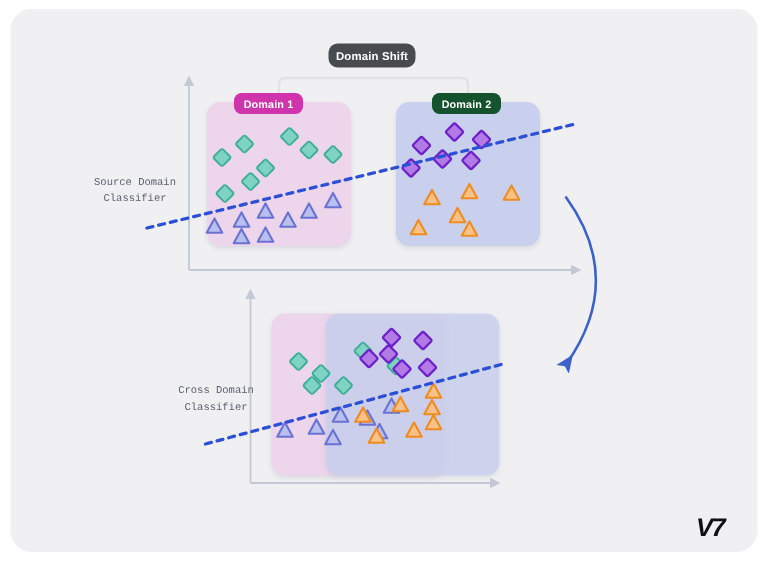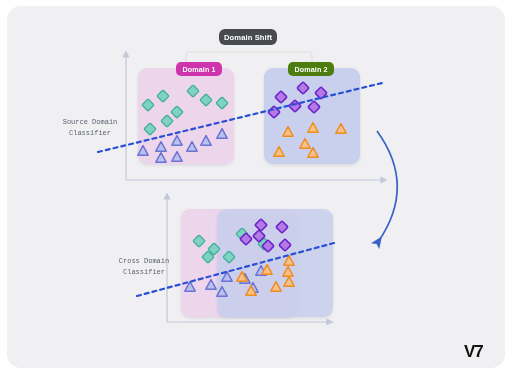--- a/index.html
+++ b/index.html
@@ -50,52 +50,53 @@
   .badge-shift {
     left: 219px;
     top: 29px;
     width: 58px;
     height: 16px;
     background: #474b50;
     border-radius: 6px;
     font-size: 7.6px;
   }
   .badge-d1 {
-    left: 176px;
+    left: 156px;
     top: 62px;
     width: 46px;
     height: 14px;
     background: #cf34ac;
   }
   .badge-d2 {
     left: 288px;
     top: 62px;
     width: 46px;
     height: 14px;
-    background: #4d7c0f;
+    background: #14532d;
   }
   .mono-label {
     position: absolute;
     font-family: Liberation Mono, monospace;
     font-size: 7px;
     line-height: 11px;
     color: #5b6270;
     text-align: center;
     white-space: pre;
   }
   .lbl-source { left: 38px; top: 117px; width: 104px; }
   .lbl-cross  { left: 92px; top: 256px; width: 104px; }
   .lbl-adapt  { left: 415px; top: 180px; width: 70px; text-align: left; }
   .logo {
     position: absolute;
     left: 464px;
     top: 342px;
     font-family: "Liberation Sans", sans-serif;
     font-size: 17px;
     font-weight: bold;
+    font-style: italic;
     color: #101010;
     letter-spacing: -1px;
   }
 </style>
 </head>
 <body>
 
 <div id="stage">
 
   <div class="card"></div>

